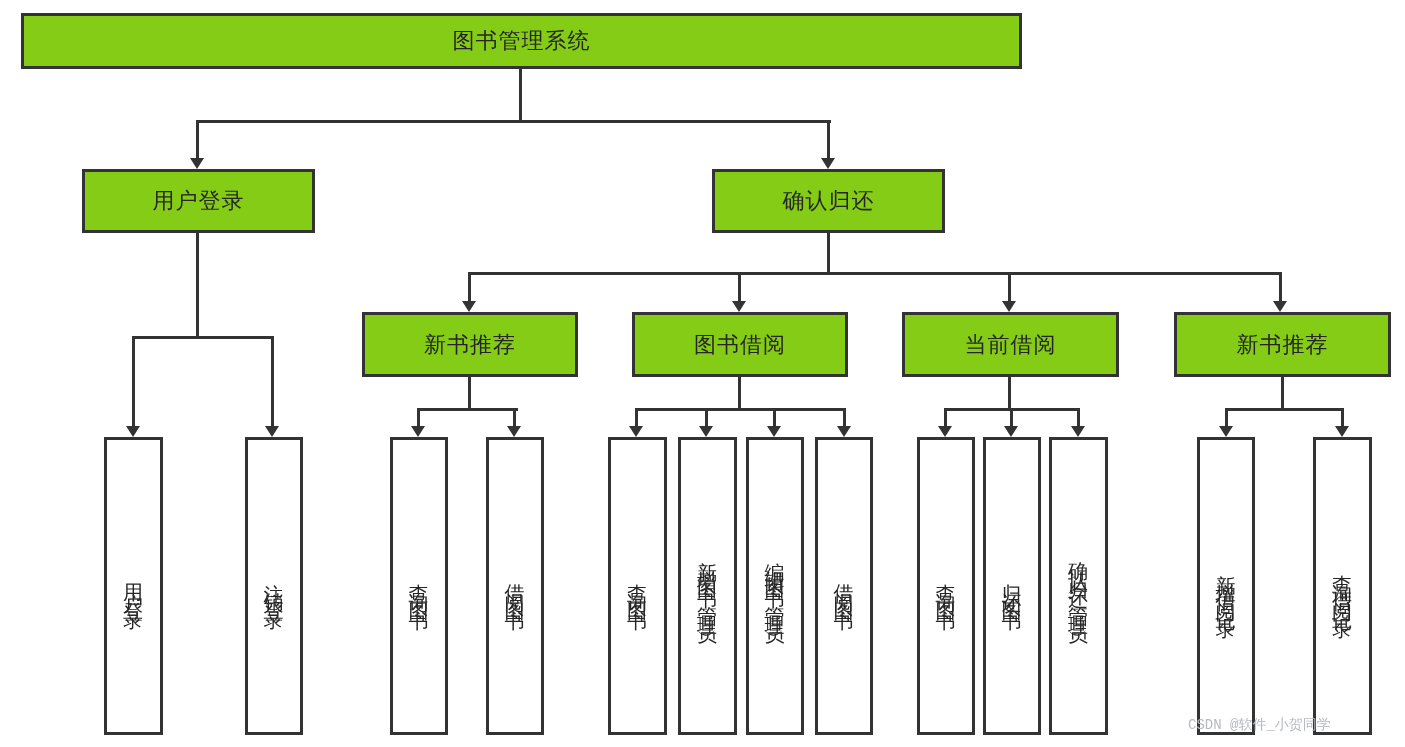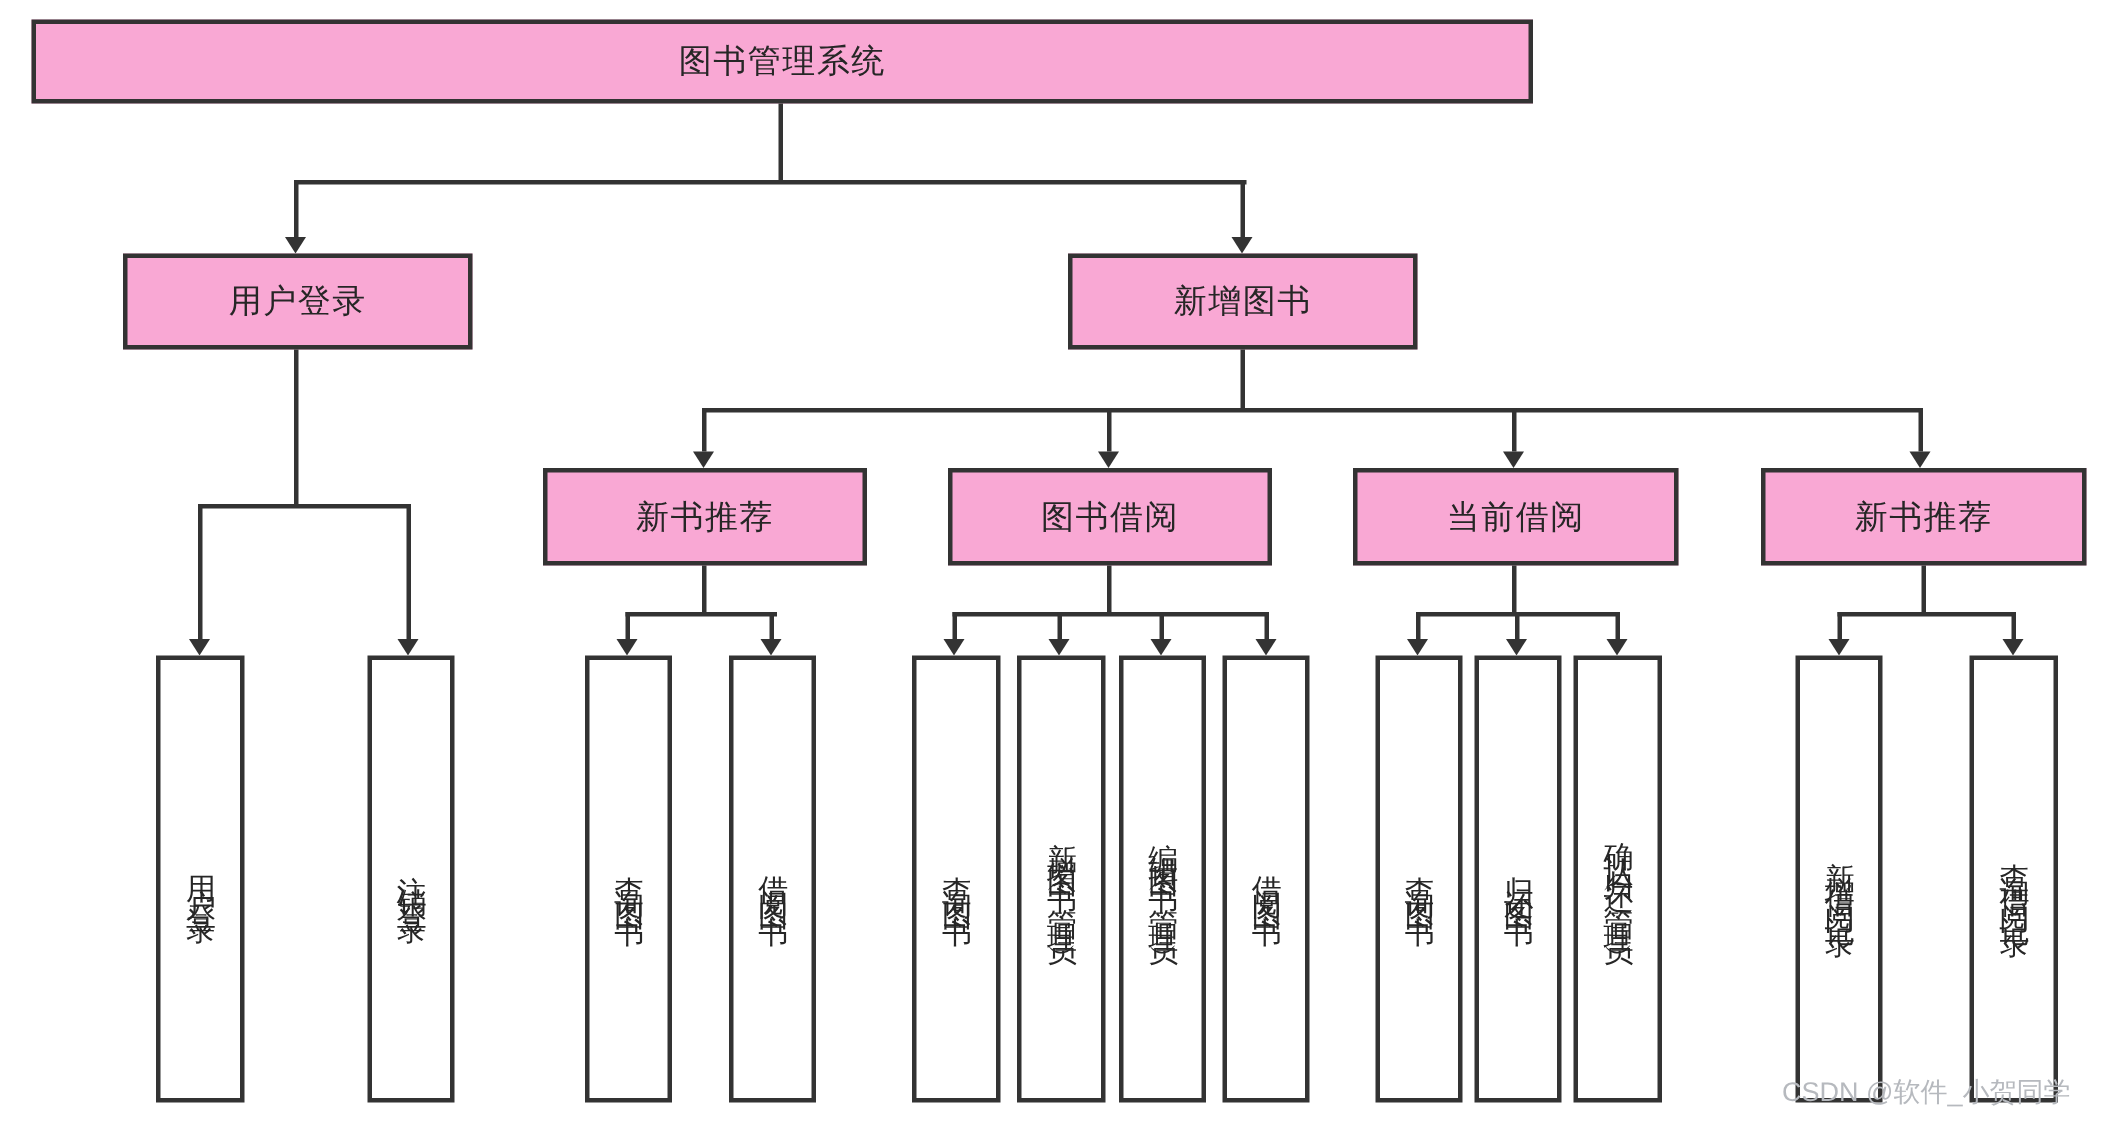--- a/index.html
+++ b/index.html
@@ -1,21 +1,21 @@
 <!DOCTYPE html>
 <html><head>
 <meta charset="utf-8">
 <style>
   html,body{margin:0;padding:0;background:#ffffff;}
   #canvas{
     position:relative;width:1405px;height:747px;background:#ffffff;overflow:hidden;
     font-family:"Liberation Sans","DejaVu Sans",sans-serif;
   }
   .box{
-    position:absolute;background:#f9a8d4;border:3px solid #333333;box-sizing:border-box;
+    position:absolute;background:#84cc16;border:3px solid #333333;box-sizing:border-box;
     display:flex;align-items:center;justify-content:center;
     color:#262626;font-size:22px;letter-spacing:1px;white-space:nowrap;
   }
   .vbox{
     position:absolute;background:#ffffff;border:3px solid #333333;box-sizing:border-box;
     display:flex;align-items:center;justify-content:center;
     color:#262626;font-size:20px;
   }
   .vtext{
     writing-mode:vertical-rl;text-orientation:mixed;letter-spacing:9px;line-height:1;
@@ -23,21 +23,21 @@
   }
   .vl{position:absolute;width:3px;background:#333333;}
   .hl{position:absolute;height:3px;background:#333333;}
   .arrow{
     position:absolute;width:0;height:0;
     border-left:7px solid transparent;border-right:7px solid transparent;
     border-top:11px solid #333333;
   }
   .watermark{
     position:absolute;left:1188px;top:716px;z-index:5;
-    color:#b6b9be;font-size:18px;white-space:nowrap;
+    color:#b6b9be;font-size:14px;white-space:nowrap;font-family:Liberation Mono, monospace;
   }
 </style>
 </head>
 <body>
 
 <div id="canvas">
 
   <div class="box" style="left:21px;top:13px;width:1001px;height:56px;">
     <span>图书管理系统</span>
   </div>
@@ -46,21 +46,21 @@
   <div class="hl" style="left:196px;top:120px;width:635px;"></div>
   <div class="vl" style="left:196px;top:120px;height:38px;"></div>
   <div class="arrow" style="left:190px;top:158px;"></div>
   <div class="vl" style="left:827px;top:120px;height:38px;"></div>
   <div class="arrow" style="left:821px;top:158px;"></div>
 
   <div class="box" style="left:82px;top:169px;width:233px;height:64px;">
     <span>用户登录</span>
   </div>
   <div class="box" style="left:712px;top:169px;width:233px;height:64px;">
-    <span>新增图书</span>
+    <span>确认归还</span>
   </div>
 
   <div class="vl" style="left:196px;top:233px;height:103px;"></div>
   <div class="hl" style="left:132px;top:336px;width:142px;"></div>
   <div class="vl" style="left:132px;top:336px;height:90px;"></div>
   <div class="arrow" style="left:126px;top:426px;"></div>
   <div class="vl" style="left:271px;top:336px;height:90px;"></div>
   <div class="arrow" style="left:265px;top:426px;"></div>
 
   <div class="vl" style="left:827px;top:233px;height:39px;"></div>

